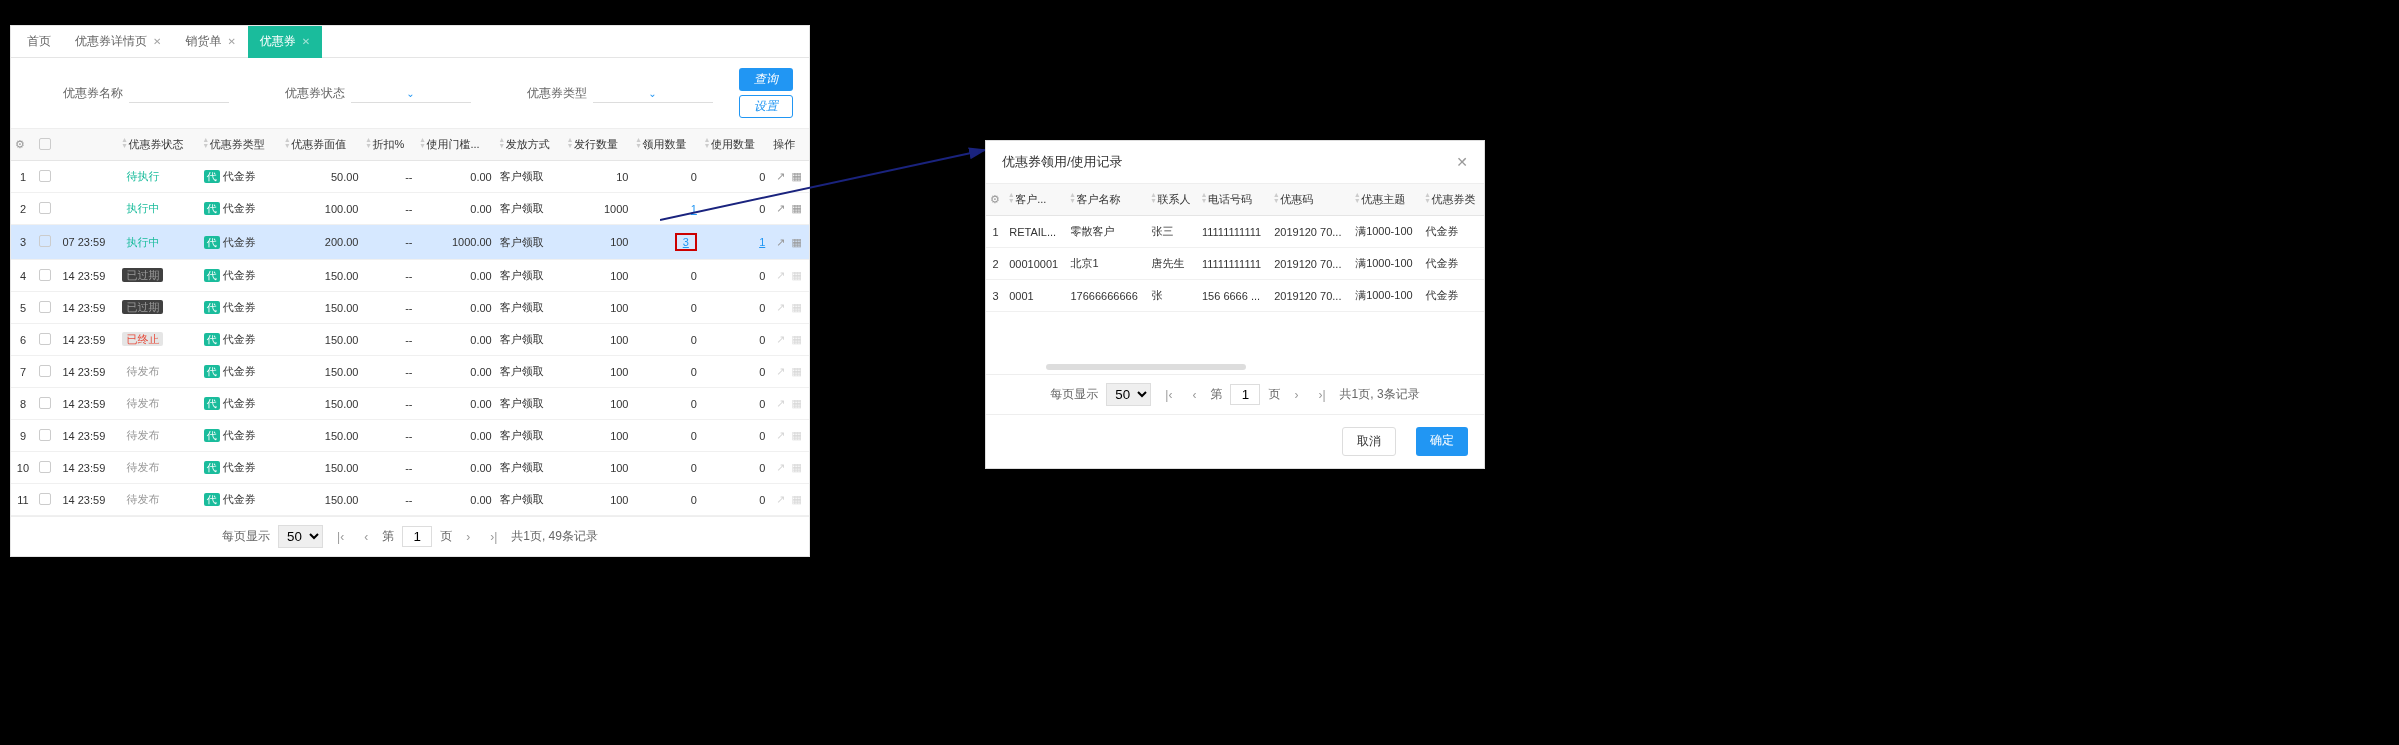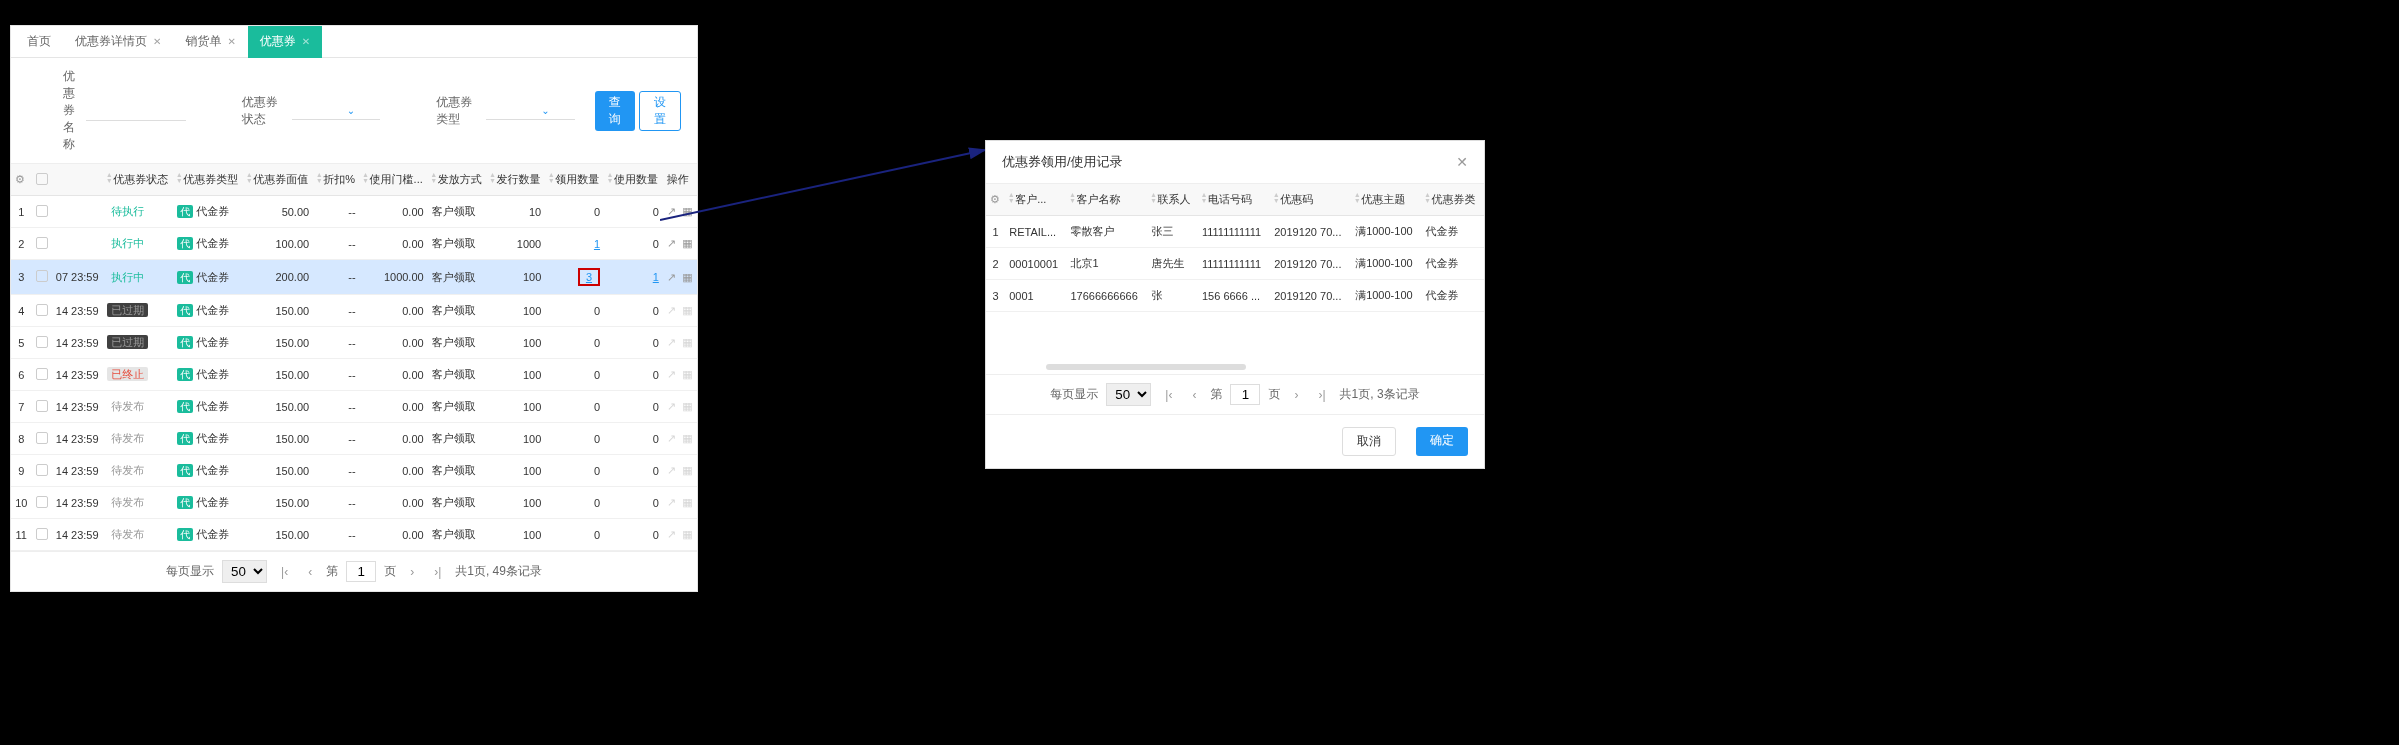--- a/index.html
+++ b/index.html
@@ -1,18 +1,18 @@
 <!DOCTYPE html>
 <html><head>
   <meta charset="utf-8">
   <style>
     * { box-sizing: border-box; margin: 0; padding: 0; }
     body { font-family: "Microsoft YaHei", Arial, sans-serif; font-size: 12px; background: #000; color: #333; position: relative; width: 2399px; height: 745px; }
     
-    .panel-left { position: absolute; left: 10px; top: 25px; width: 688px; background: #fff; border: 1px solid #e5e5e5; }
+    .panel-left { position: absolute; left: 10px; top: 25px; width: 800px; background: #fff; border: 1px solid #e5e5e5; }
     .panel-right { position: absolute; left: 985px; top: 140px; width: 500px; background: #fff; border: 1px solid #ddd; box-shadow: 0 2px 8px rgba(0,0,0,0.1); }
     
     
     .tabs { display: flex; border-bottom: 1px solid #e5e5e5; height: 32px; align-items: center; padding: 0 4px; }
     .tab { padding: 0 12px; height: 32px; display: flex; align-items: center; gap: 6px; cursor: pointer; color: #666; }
     .tab.active { background: #1abc9c; color: #fff; }
     .tab-close { font-size: 10px; color: inherit; opacity: 0.6; }
     
     
     .title-bar { display: flex; justify-content: space-between; align-items: center; padding: 12px 16px; border-bottom: 1px solid #eee; }
@@ -22,21 +22,21 @@
     .btn-primary { background: #2196F3; color: #fff; padding: 4px 10px; border-radius: 3px; cursor: pointer; }
     .plus { font-weight: bold; }
     
     
     .filter-row { display: flex; align-items: center; padding: 10px 16px; gap: 20px; border-bottom: 1px solid #eee; }
     .filter-item { display: flex; align-items: center; gap: 6px; }
     .filter-label { color: #666; margin-left: 36px; }
     .filter-input { border: none; border-bottom: 1px solid #ddd; width: 100px; padding: 2px; }
     .filter-select { border: none; border-bottom: 1px solid #ddd; width: 120px; padding: 2px; position: relative; }
     .chevron { color: #2196F3; font-size: 10px; }
-    .filter-buttons { margin-left: auto; display: flex; flex-direction: row; gap: 4px; }
+    .filter-buttons { margin-left: auto; display: flex; flex-direction: column; gap: 4px; font-style: italic; }
     .btn-search { background: #2196F3; color: #fff; padding: 3px 14px; border-radius: 3px; cursor: pointer; text-align: center; }
     .btn-set { border: 1px solid #2196F3; color: #2196F3; padding: 2px 14px; border-radius: 3px; cursor: pointer; text-align: center; }
     
     
     .tbl { width: 100%; border-collapse: collapse; }
     .tbl th { background: #f8f8f8; padding: 8px 4px; text-align: left; font-weight: 500; color: #333; border-bottom: 1px solid #e5e5e5; font-size: 11px; white-space: nowrap; }
     .tbl th .sort { color: #ccc; font-size: 8px; margin-right: 2px; display: inline-block; line-height: 6px; }
     .tbl td { padding: 8px 4px; border-bottom: 1px solid #f0f0f0; font-size: 11px; white-space: nowrap; }
     .tbl tr.highlighted { background: #d6e8ff; }
     .gear { color: #999; }

